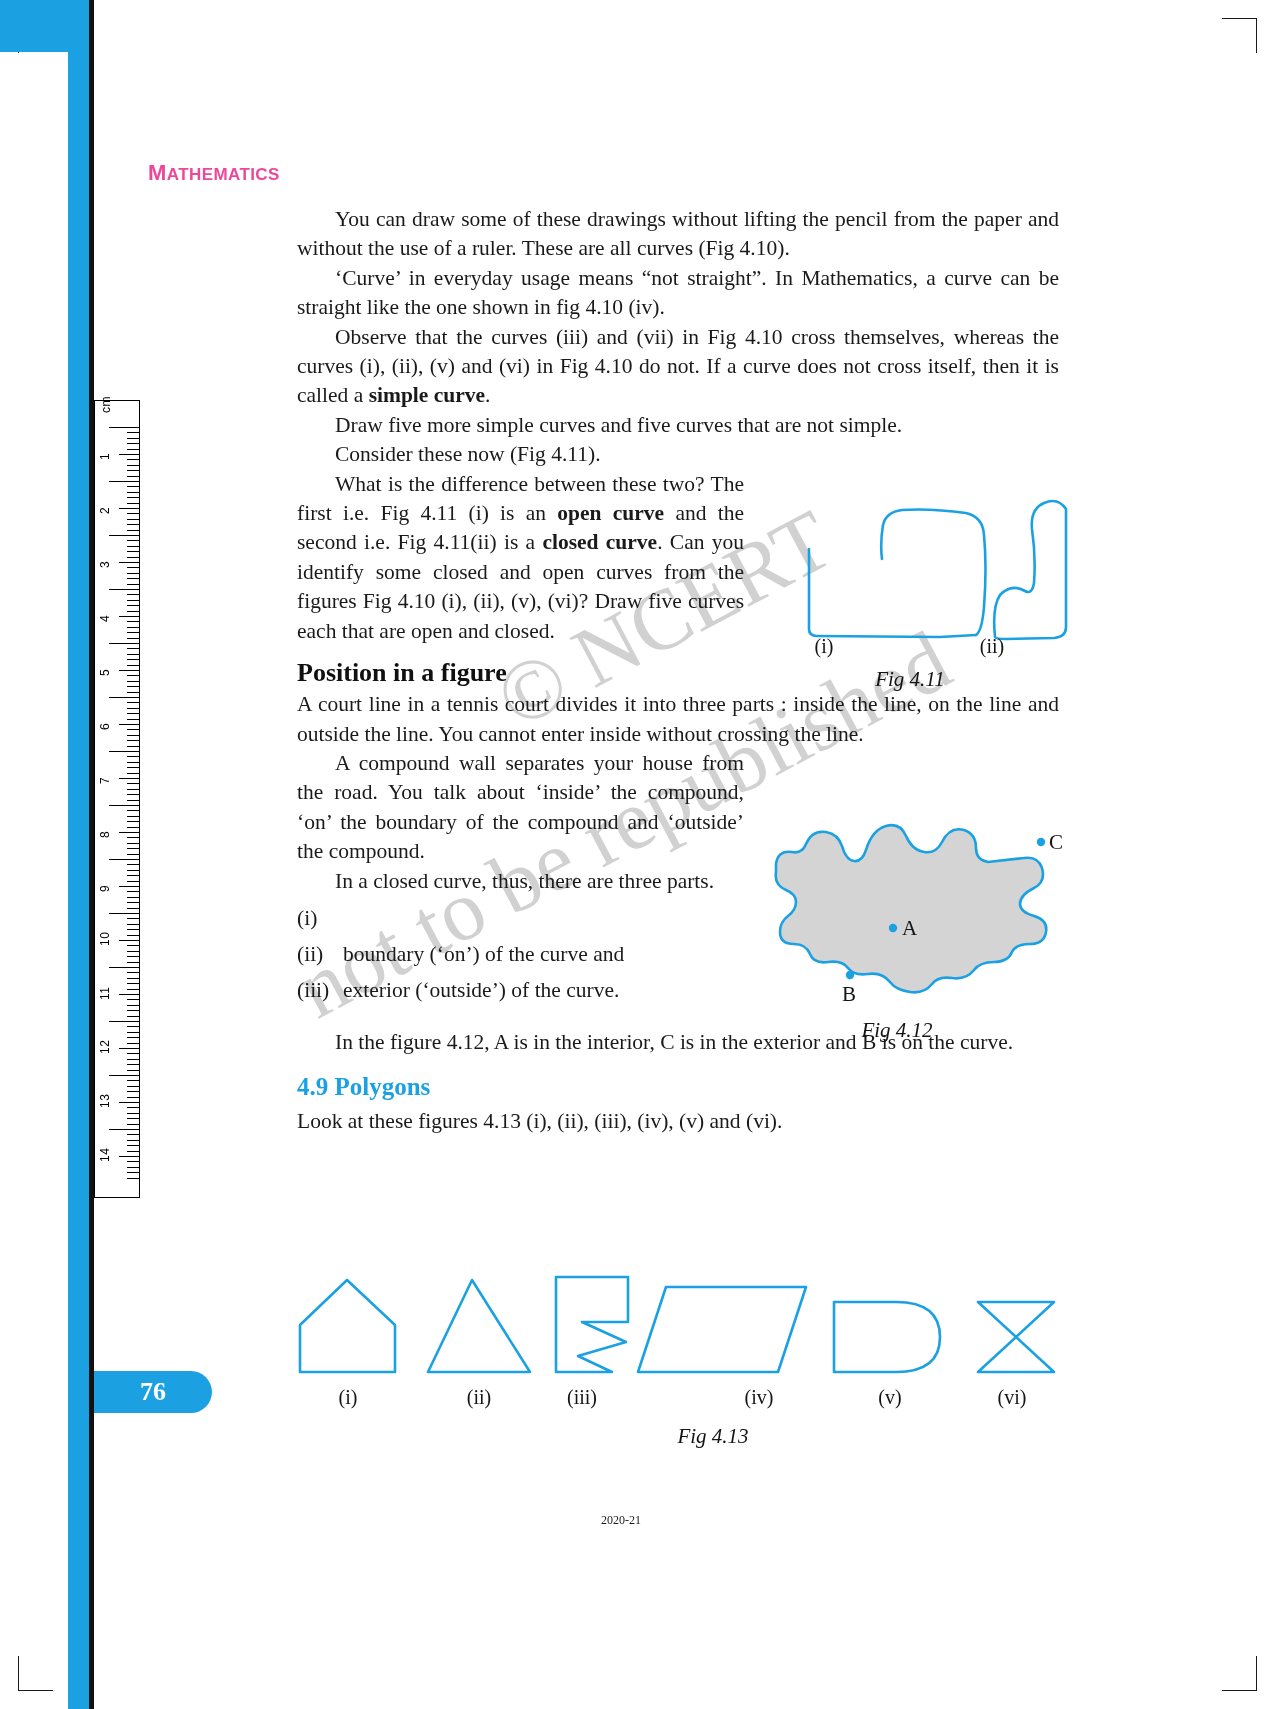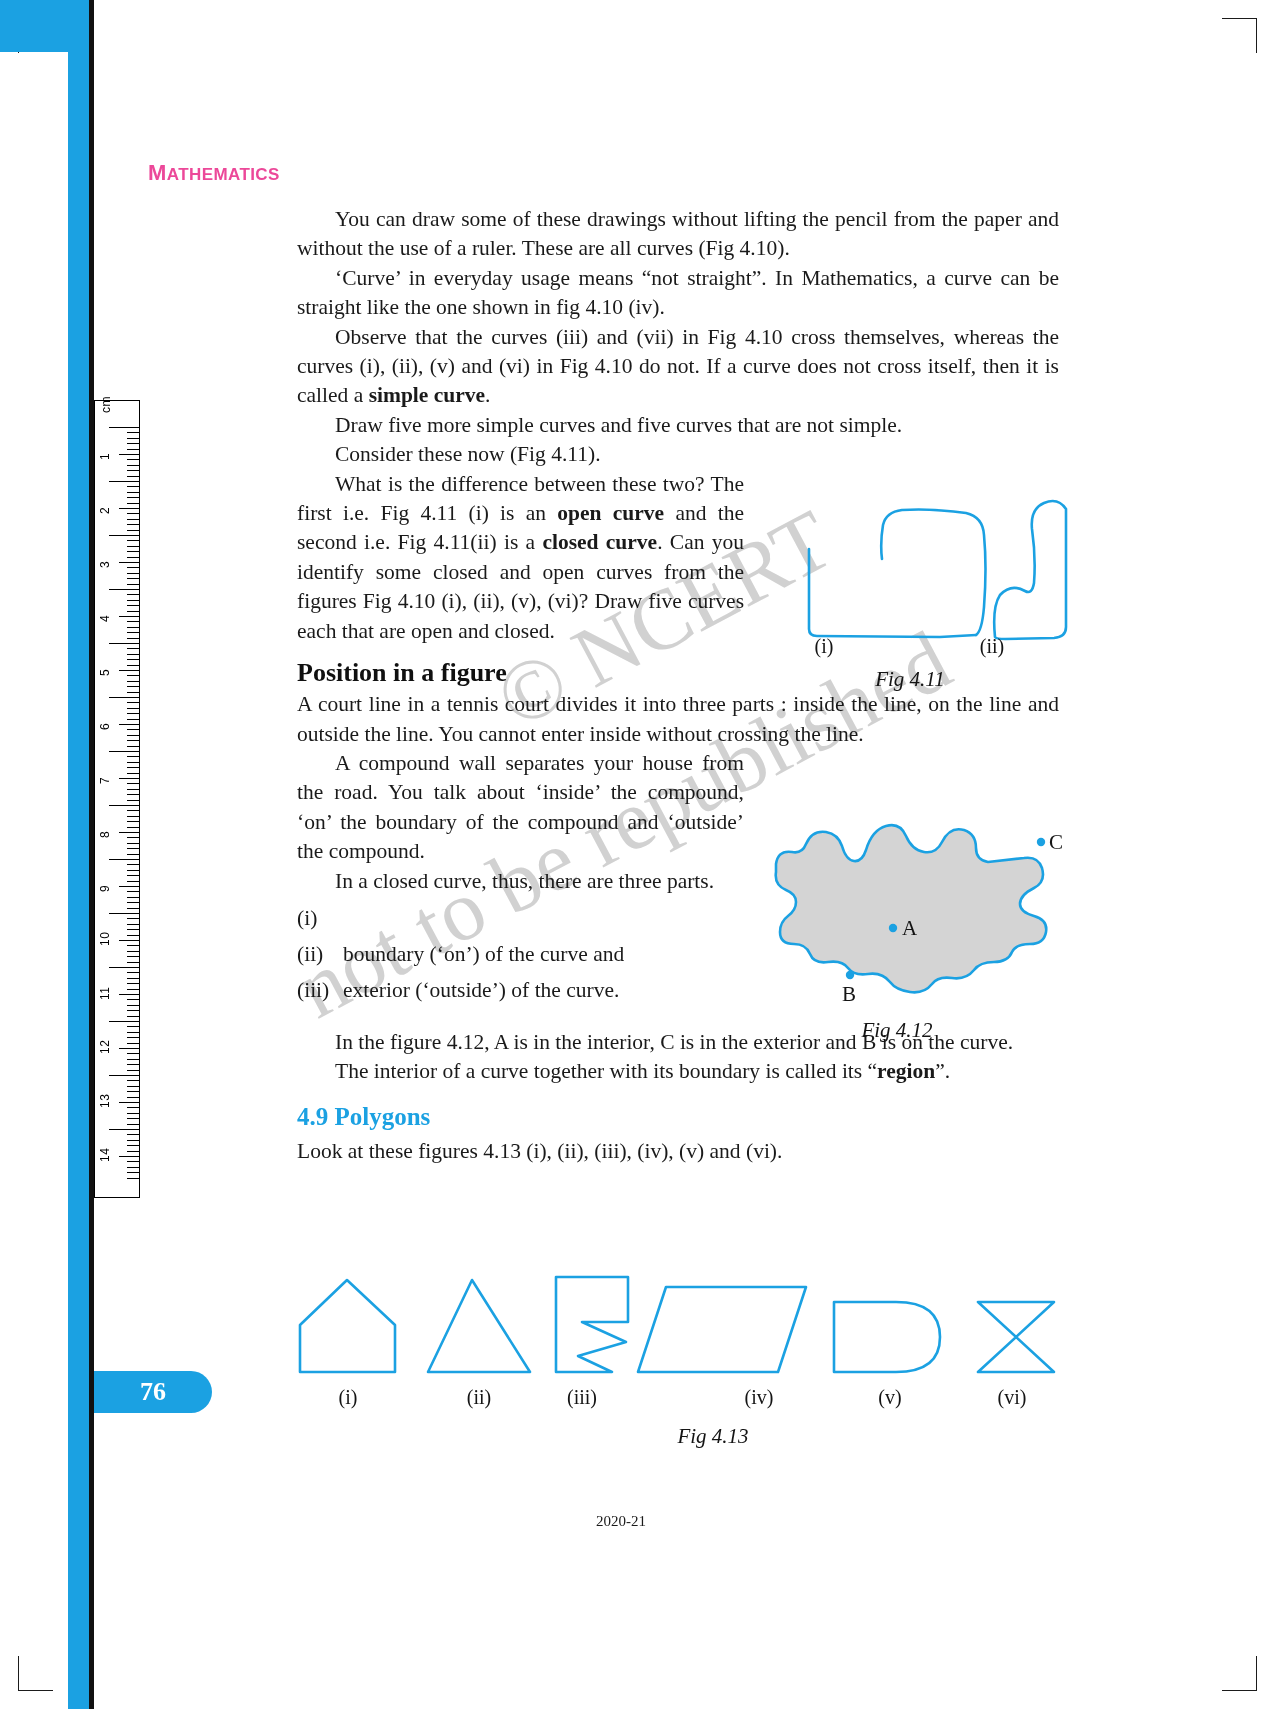--- a/index.html
+++ b/index.html
@@ -60,21 +60,21 @@
   #fig412{left:762px;top:812px;width:310px;height:200px;}
 
   #fig413{left:282px;top:1262px;width:790px;height:120px;}
 
   
   .pagetab{position:absolute;left:94px;top:1371px;width:118px;height:42px;background:#1ba1e2;
      border-radius:0 21px 21px 0;}
   .pagetab span{display:block;text-align:center;line-height:42px;color:#ffffff;font-size:26px;font-weight:bold;
      font-family:"Liberation Serif",serif;}
 
-  .footer{position:absolute;left:0;top:1513px;width:1242px;text-align:center;font-size:15px;color:#1a1a1a;
+  .footer{position:absolute;left:0;top:1513px;width:1242px;text-align:center;font-size:12px;color:#1a1a1a;
      font-family:"Liberation Serif",serif;}
 
   
   .wm{position:absolute;left:150px;top:470px;width:860px;height:830px;pointer-events:none;
       color:#c9c9c9;opacity:.85;font-size:86px;font-family:"Liberation Serif",serif;}
   .wm span{position:absolute;white-space:nowrap;transform:rotate(-28deg);transform-origin:left top;}
   .wm .l1{left:330px;top:190px;}
   .wm .l2{left:130px;top:480px;}
 </style>
 </head>
@@ -288,21 +288,20 @@
         <span>boundary (‘on’) of the curve and</span>
       </li>
     <li>
         <span class="mk">(iii)</span>
         <span>exterior (‘outside’) of the curve.</span>
       </li>
   </ul>
 
   <p class="body" style="margin-top:20px;">In the figure 4.12, A is in the interior, C is in the exterior and B is on the curve.</p>
 
-  <p class="body"><span>The interior of a curve together with its boundary is called its “</span><b>region</b><span>”.</span></p>
 
   <h2 class="h-blue" style="margin-top:16px;">4.9 Polygons</h2>
 
   <p class="body noind" style="margin-top:6px;">Look at these figures 4.13 (i), (ii), (iii), (iv), (v) and (vi).</p>
 </div>
 
 <div class="fig" id="fig411">
   <svg width="280" height="215" viewBox="0 0 280 215">
 
     <path d="M 19 62 L 19 142 Q 19 149 27 149 L 150 150 L 186 148" fill="none" stroke="#1ba1e2" stroke-width="2.6" stroke-linecap="round"></path>

